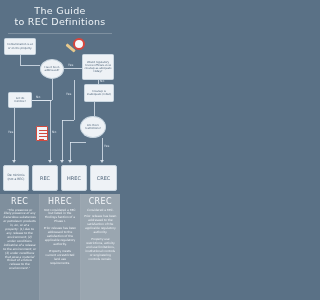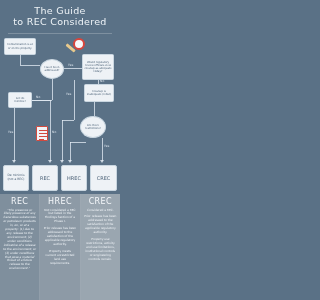--- a/index.html
+++ b/index.html
@@ -124,21 +124,21 @@
   }
   .defpara.it{font-style:italic;}
 </style>
 </head>
 <body>
 
 <div class="page">
 
   <div class="header">
     <div class="title-l1">The Guide</div>
-    <div class="title-l2">to REC Considered</div>
+    <div class="title-l2">to REC Definitions</div>
   </div>
   <div class="hdr-rule"></div>
 
   <div class="flow">
 
     <div class="node rect n-contam">Contamination is at or on the property.</div>
     <div class="node diamond n-addr">Has it been addressed?</div>
     <div class="node rect n-review">Would regulatory review officials view cleanup as adequate today?</div>
     <div class="node rect n-demin">Is it de minimis?</div>
     <div class="node rect n-inadeq">Cleanup is inadequate (rebut)</div>

